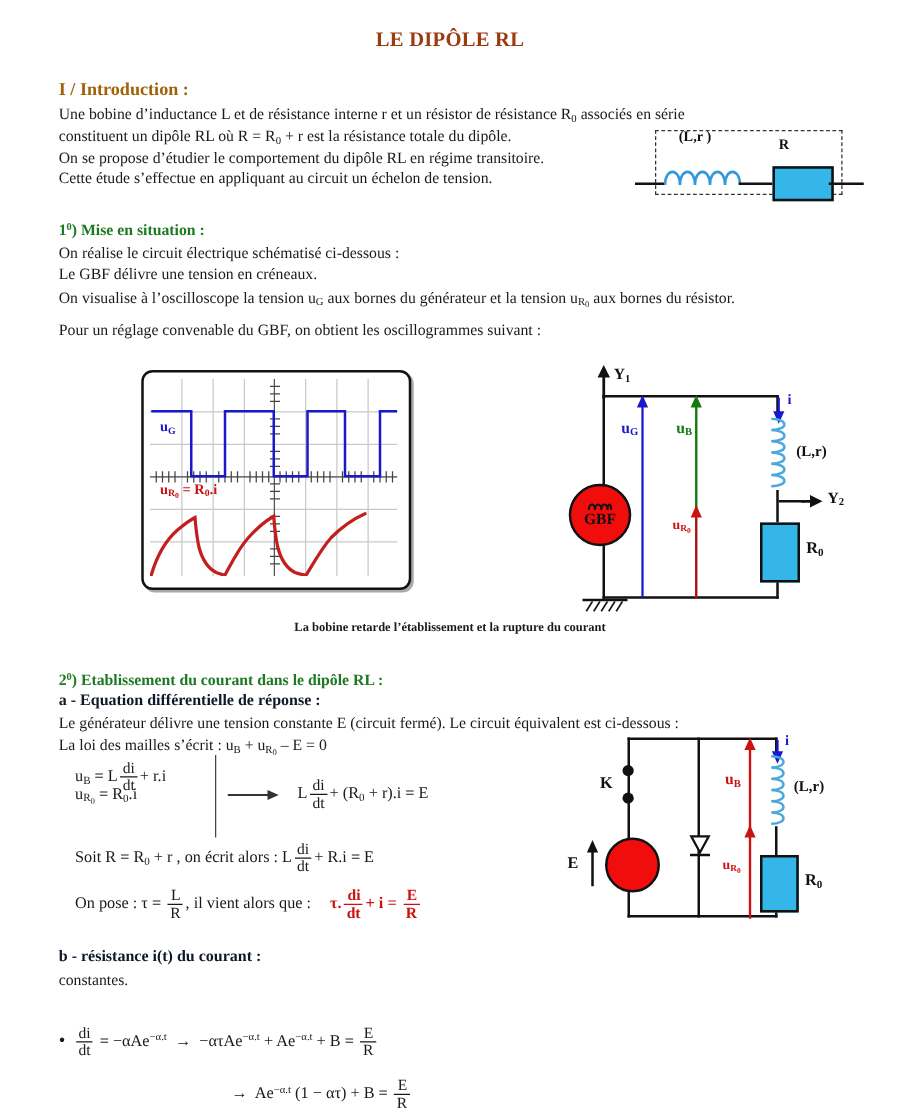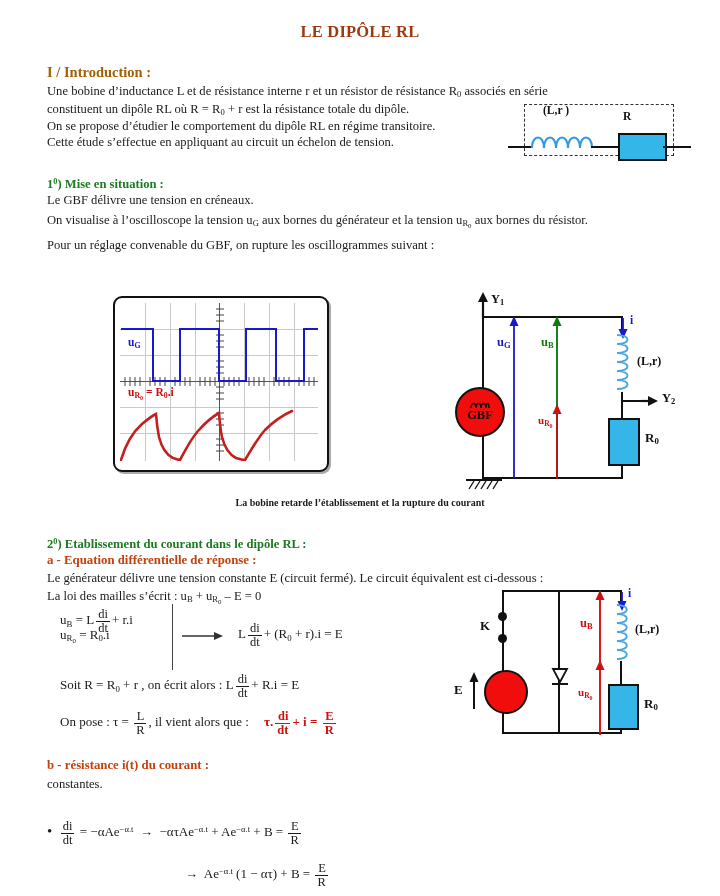--- a/index.html
+++ b/index.html
@@ -31,21 +31,21 @@
     font-size: 14.5px;
     margin: 0;
   }
   .h-green {
     color: #1d7a23;
     font-weight: bold;
     font-size: 12.6px;
     margin: 0;
   }
   .h-blue {
-    color: #c2410c;
+    color: #0f172a;
     font-weight: bold;
     font-size: 12.8px;
     margin: 0;
   }
   .body-line {
     font-size: 12.6px;
     line-height: 1.30;
     margin: 0;
     color: #1a1a1a;
   }
@@ -179,25 +179,26 @@
 
     <div class="wire" style="left:66px; top:41px; width:27px; height:2.2px;"></div>
 
     <div class="res-box" style="left:93px; top:28px; width:45px; height:24px;"></div>
 
     <div class="wire" style="left:138px; top:41px; width:28px; height:2.2px;"></div>
   </div>
 
   <div class="abs" style="left:47px; top:176px; width:650px;">
     <div class="h-green" style="margin-top:1px;">1<sup>0</sup>) Mise en situation :</div>
+    <div class="body-line" style="margin-top:2px;">On réalise le circuit électrique schématisé ci-dessous :</div>
     <div class="body-line">Le GBF délivre une tension en créneaux.</div>
     <div class="body-line" style="margin-top:3px;">
       On visualise à l’oscilloscope la tension u<sub>G</sub> aux bornes du générateur et la tension  u<sub>R<sub style="font-size:.8em">0</sub></sub>  aux bornes du résistor.
     </div>
-    <div class="body-line" style="margin-top:6px;">Pour un réglage convenable du GBF, on rupture les oscillogrammes suivant :</div>
+    <div class="body-line" style="margin-top:6px;">Pour un réglage convenable du GBF, on obtient les oscillogrammes suivant :</div>
   </div>
 
   <div class="scope-shell" style="left:113px; top:296px; width:212px; height:172px;">
     <div class="scope-inner" style="left:5px; top:5px; width:198px; height:158px;">
 
       <div class="gridline" style="left:0; top:26px; width:198px; height:1px;"></div>
       <div class="gridline" style="left:0; top:52px; width:198px; height:1px;"></div>
       <div class="gridline" style="left:0; top:78px; width:198px; height:1px;"></div>
       <div class="gridline" style="left:0; top:104px; width:198px; height:1px;"></div>
       <div class="gridline" style="left:0; top:130px; width:198px; height:1px;"></div>

